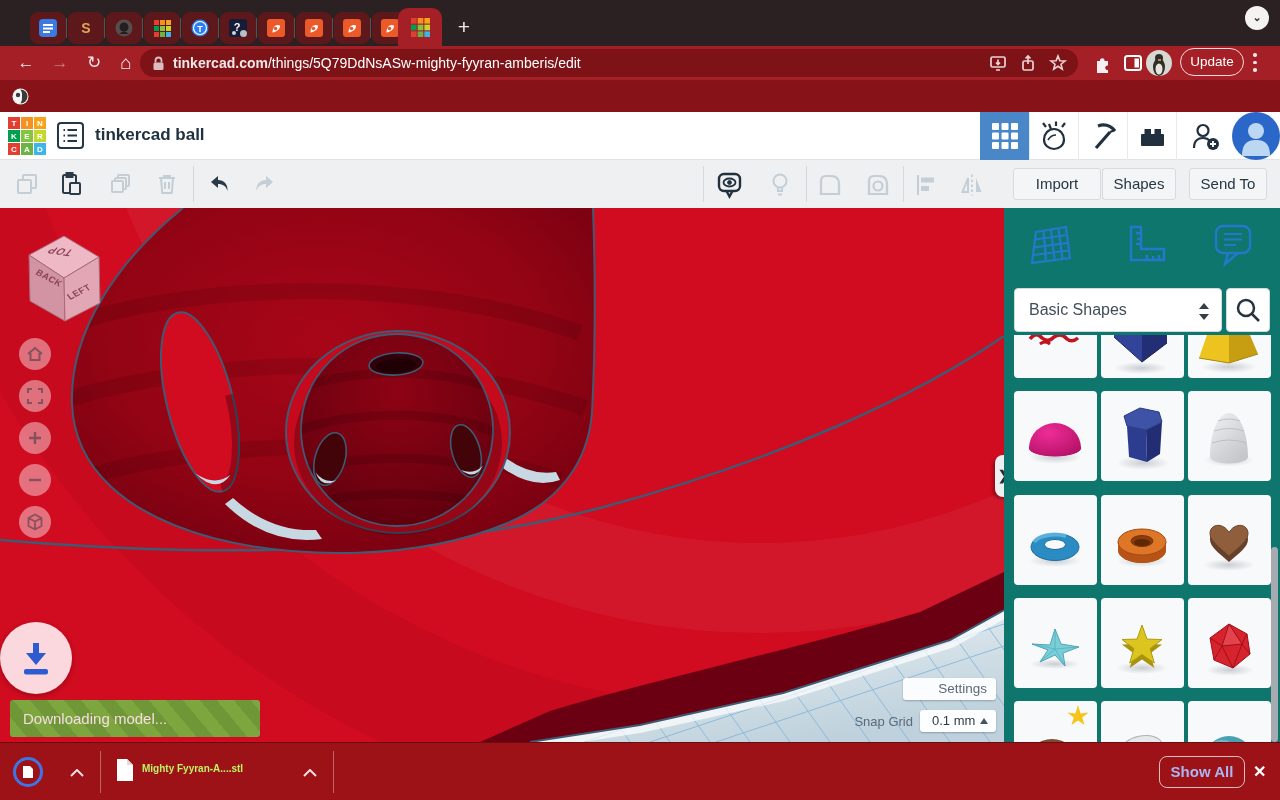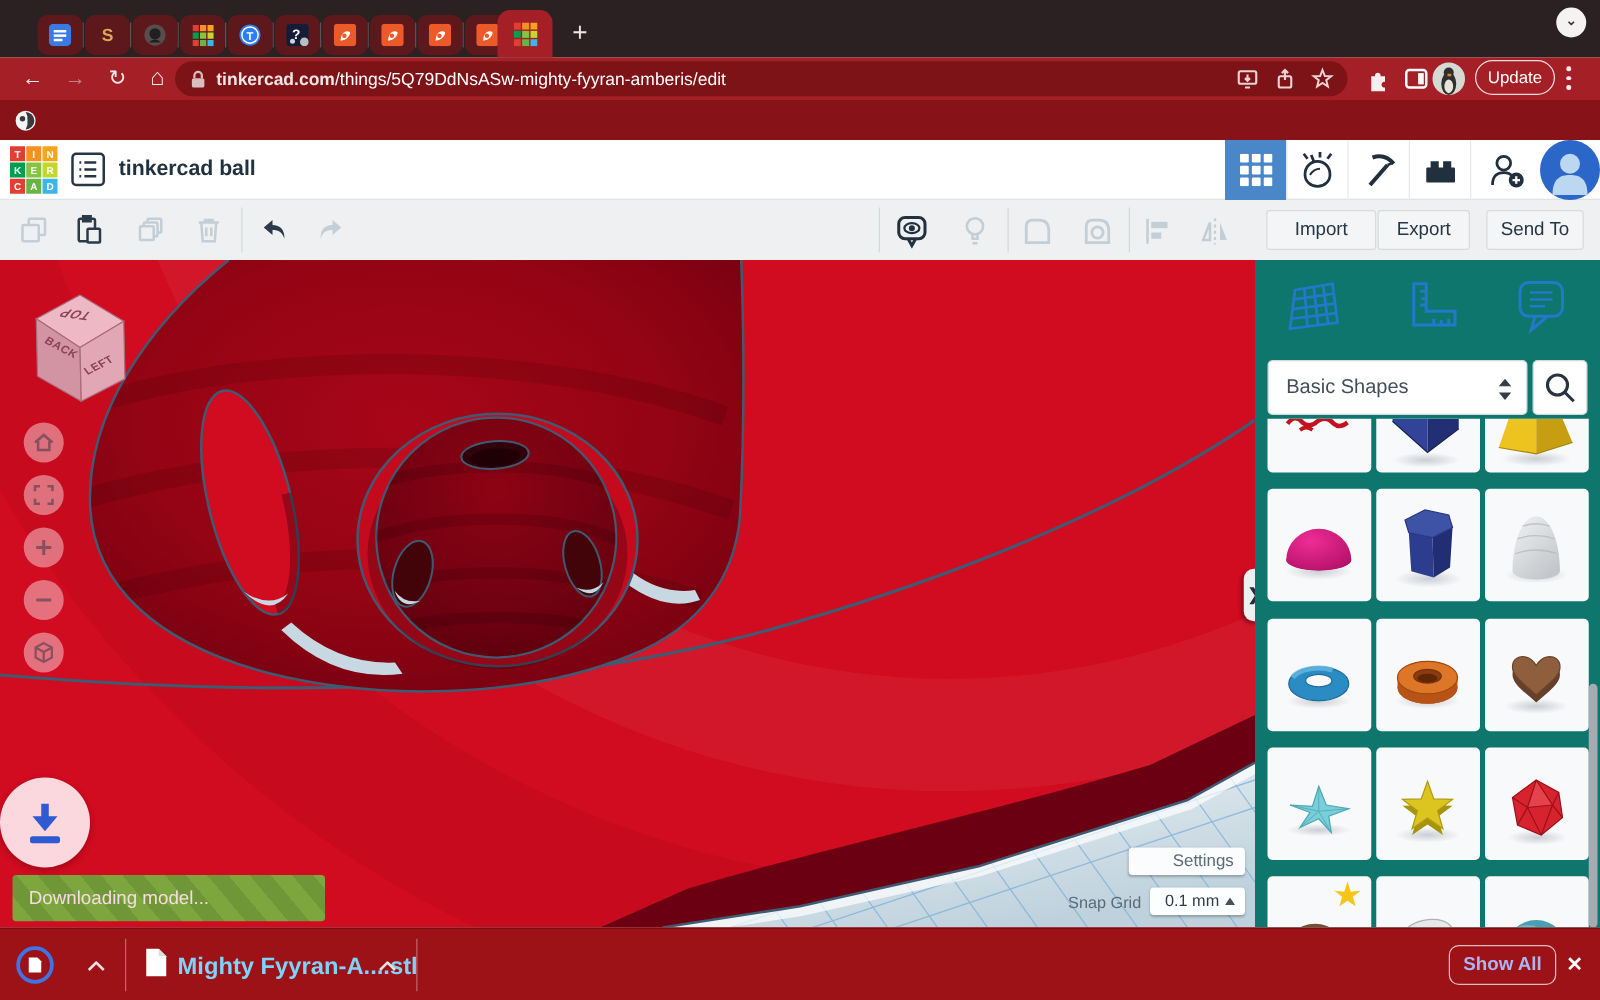--- a/index.html
+++ b/index.html
@@ -66,21 +66,21 @@
   #panel{left:1004px;top:208px;width:276px;height:534px;background:#0f766e;overflow:hidden;}
   .pico{position:absolute;top:14px;}
   #catselect{position:absolute;left:10px;top:80px;width:208px;height:44px;background:#fff;border:1px solid #d3d8db;border-radius:4px;font-size:16px;color:#414e5a;line-height:42px;padding-left:14px;}
   #searchbtn{position:absolute;left:222px;top:80px;width:44px;height:44px;background:#fff;border:1px solid #d3d8db;border-radius:4px;display:flex;align-items:center;justify-content:center;}
   .tile{position:absolute;width:83px;background:#f8f9fa;border-radius:4px;overflow:hidden;}
   #scrollthumb{position:absolute;left:267px;top:339px;width:7px;height:195px;border-radius:4px;background:#a5abb0;}
 
   
   #dlbar{left:0;top:742px;width:1280px;height:58px;background:#9c1216;border-top:1px solid rgba(0,0,0,0.3);}
   .dldiv{position:absolute;top:8px;width:1px;height:42px;background:rgba(255,255,255,0.35);}
-  #dlname{position:absolute;left:142px;top:20px;color:#7dd3fc;font-size:19px;font-weight:bold;white-space:nowrap;}
+  #dlname{position:absolute;left:142px;top:20px;color:#bef264;font-size:10px;font-weight:bold;white-space:nowrap;}
   #showall{position:absolute;left:1159px;top:13px;width:86px;height:32px;border:1.5px solid #e0bdc1;border-radius:8px;color:#a9b6f3;font-size:15px;font-weight:bold;text-align:center;line-height:29px;}
   #dlclose{position:absolute;left:1253px;top:19px;color:#fff;font-size:16px;font-weight:bold;}
 </style>
 </head>
 <body>
 
 <svg width="0" height="0" style="position:absolute">
   <defs>
     <radialGradient id="shadG">
         <stop offset="0" stop-color="rgba(105,115,130,0.32)"></stop>
@@ -395,21 +395,21 @@
         <rect x="9" y="6.5" width="13" height="5" fill="#c3ced6"></rect>
         <rect x="9" y="15" width="8" height="5" fill="#c3ced6"></rect>
       </svg>
     <svg class="tbico" style="left:958px" width="28" height="28">
         <path d="M14,3.5 V24.5" stroke="#c3ced6" stroke-width="1.8" stroke-dasharray="2.5,2.5"></path>
         <path d="M10,7 L4.5,21 H10 Z" fill="none" stroke="#c3ced6" stroke-width="2"></path>
         <path d="M18,7 L23.5,21 H18 Z" fill="#c3ced6"></path>
       </svg>
 
     <div class="tbbtn" style="left:1013px;width:88px">Import</div>
-    <div class="tbbtn" style="left:1102px;width:74px">Export</div>
+    <div class="tbbtn" style="left:1102px;width:74px">Shapes</div>
     <div class="tbbtn" style="left:1189px;width:78px">Send To</div>
   </div>
 
   <div id="viewport" class="abs">
     <svg width="1004" height="534" viewBox="0 0 1004 534">
       <defs>
         <clipPath id="ballClip">
             <circle cx="397" cy="222" r="96"></circle>
           </clipPath>
         <clipPath id="sphClip">

